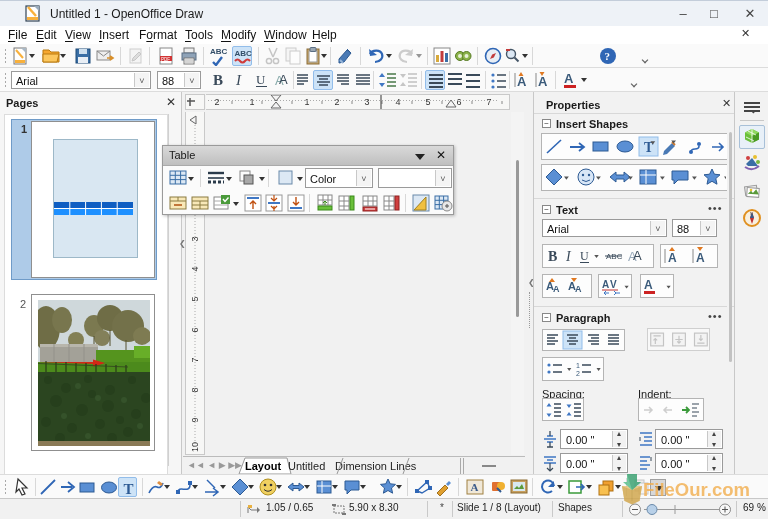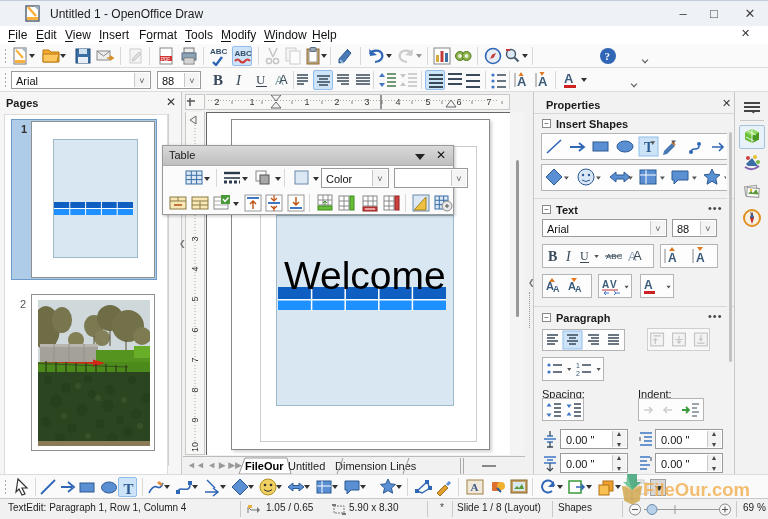--- a/index.html
+++ b/index.html
@@ -496,40 +496,27 @@
      <text x="9" y="281" transform="rotate(-90 9 278)">8</text>
      <text x="9" y="311" transform="rotate(-90 9 308)">9</text>
      <text x="9" y="338" transform="rotate(-90 9 335)">10</text>
     </g>
     <g fill="none" stroke="#aaa" stroke-dasharray="1 2">
               <path d="M9 10v330"></path>
             </g>
     <path d="M4 8l6 4v-8z" fill="#f4f4f4" stroke="#666"></path>
    </svg>
   </div>
-  <div class="abs" id="work">
-   <div id="page"></div>
-   <div id="margin" style="left:53px;top:33px;width:217px;height:296px"></div>
-   <div id="frame" style="left:69px;top:102px"></div>
-   <div id="welcome">Welcome</div>
-   <div style="position:absolute;left:71px;top:174px;width:168px;height:12px;background:#0f5ec2"></div>
-   <div style="position:absolute;left:71px;top:186px;width:168px;height:11px;background:#1e90ff"></div>
-   <svg style="position:absolute;left:71px;top:174px" width="168" height="24" viewBox="0 0 168 24">
-            <g stroke="#fff" stroke-width="1.5">
-              <path d="M0 12.8h168M33.6 0v24M67.2 0v24M100.8 0v24M134.4 0v24"></path>
-            </g>
-          </svg>
-  </div>
 
   <div class="abs" id="tabbar">
    <svg style="position:absolute;left:52px;top:0" width="60" height="18">
             <path d="M10 1L4 17h52l-4-16z" fill="#fff" stroke="#999" stroke-width="1"></path>
           </svg>
    <span style="position:absolute;left:4px;top:3px;color:#999;font-size:9px">◄◄ ◄ ▶ ▶▶</span>
-   <span style="position:absolute;left:62px;top:3px;font-weight:bold;color:#000">FileOur</span>
+   <span style="position:absolute;left:62px;top:3px;font-weight:bold;color:#000">Layout</span>
    <span style="position:absolute;left:105px;top:3px">Untitled</span>
    <span style="position:absolute;left:152px;top:3px">Dimension Lines</span>
    <svg style="position:absolute;left:56px;top:0" width="200" height="18">
             <g fill="none" stroke="#999">
               <path d="M98 17l6-16M164 17l6-16"></path>
             </g>
           </svg>
    <div style="position:absolute;left:277px;top:1px;width:1px;height:16px;background:#aaa"></div>
    <div style="position:absolute;left:280px;top:1px;width:1px;height:16px;background:#aaa"></div>
    <div style="position:absolute;left:299px;top:8px;width:14px;height:2px;background:#888"></div>
@@ -954,21 +941,20 @@
           <rect x="3" y="3" width="9" height="11" fill="#ddd" stroke="#888"></rect>
           <rect x="7" y="6" width="9" height="11" fill="#eee" stroke="#888"></rect>
         </svg>
       </div>
  <div class="abs" style="left:650px;top:4px;width:16px;height:17px;background:#d8d8d8;border:1px solid #a0a0a0">
         <div style="position:absolute;left:4px;top:6px;width:0;height:0;border-left:4px solid transparent;border-right:4px solid transparent;border-top:5px solid #333"></div>
       </div>
 </div>
 
 <div class="abs" id="statusbar">
- <div class="seg" style="left:8px">TextEdit: Paragraph 1, Row 1, Column 4</div>
  <div class="ssep" style="left:240px"></div>
  <svg class="abs" style="left:247px;top:5px" width="14" height="11" viewBox="0 0 14 11">
         <path d="M1 9V3l3 3h6" fill="none" stroke="#777"></path>
         <path d="M10 3l3 3-3 3z" fill="#777"></path>
         <rect x="1" y="1" width="4" height="3" fill="#e8b040"></rect>
       </svg>
  <div class="seg" style="left:266px">1.05 / 0.65</div>
 
  <svg class="abs" style="left:332px;top:5px" width="14" height="11" viewBox="0 0 14 11">
         <rect x="2" y="2" width="10" height="7" fill="none" stroke="#777" stroke-dasharray="2 1"></rect>
@@ -995,21 +981,21 @@
  <div class="seg" style="left:743px">69 %</div>
 </div>
 
 <div class="abs" id="tablewin">
  <div class="tbar">
         <span class="t">Table</span>
   <div style="position:absolute;right:28px;top:8px;width:0;height:0;border-left:5px solid transparent;border-right:5px solid transparent;border-top:6px solid #222"></div>
   <span style="position:absolute;right:7px;top:2px;font-size:12px;color:#111">✕</span>
  </div>
 
- <div style="position:absolute;left:16px;top:20px;width:100%;height:25px">
+ <div style="position:absolute;left:0;top:20px;width:100%;height:25px">
   <div class="abs ico" style="left:5px;top:2px">
           <svg viewBox="0 0 20 20">
             <rect x="2" y="3" width="16" height="13" fill="#dce8f4" stroke="#3a6ea5"></rect>
             <path d="M2 7.3h16M2 11.6h16M7.3 3v13M12.6 3v13" stroke="#3a6ea5"></path>
           </svg>
         </div>
   <div class="abs dd" style="left:25px;top:11px"></div>
   <div class="abs tsep" style="left:37px;top:3px"></div>
   <div class="abs ico" style="left:43px;top:2px">
           <svg viewBox="0 0 20 20">

